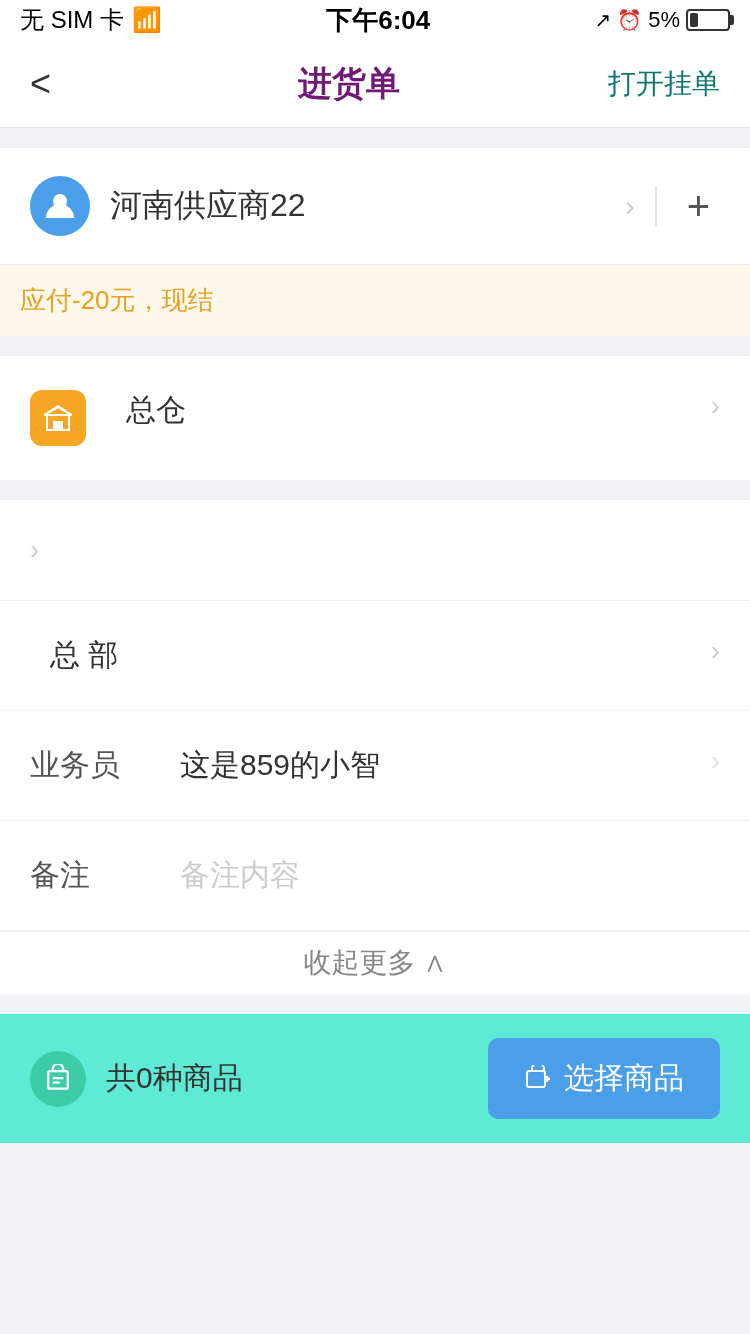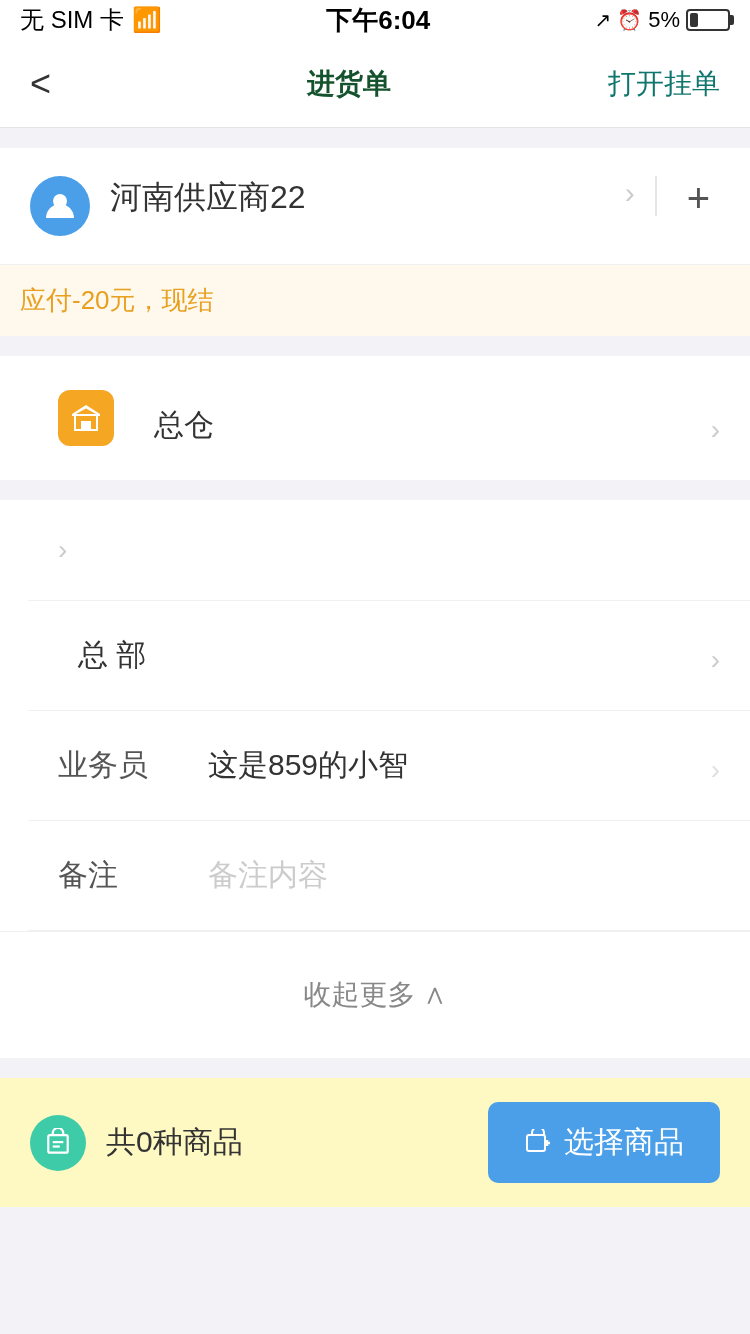--- a/index.html
+++ b/index.html
@@ -49,23 +49,23 @@
       padding: 0 30px;
       border-bottom: 1px solid #e5e5e5;
     }
     .nav-back {
       font-size: 36px;
       color: #333;
       cursor: pointer;
       width: 60px;
     }
     .nav-title {
-      font-size: 28px;
+      font-size: 34px;
       font-weight: 600;
-      color: #14532d;
+      color: #701a75;
     }
     .nav-action {
       font-size: 28px;
       color: #0f766e;
       cursor: pointer;
     }
 
     
     .section-divider {
       height: 20px;
@@ -73,21 +73,21 @@
     }
 
     
     .card {
       background: #fff;
     }
 
     
     .supplier-row {
       display: flex;
-      align-items: flex-start;
+      align-items: center;
       padding: 28px 30px;
       background: #fff;
       border-bottom: 1px solid #f0f0f0;
     }
     .supplier-avatar {
       width: 60px; height: 60px;
       border-radius: 50%;
       background: #4a9fe8;
       display: flex; align-items: center; justify-content: center;
       margin-right: 20px;
@@ -121,25 +121,24 @@
     .notice-bar {
       background: #fff8ec;
       padding: 18px 20px;
       font-size: 26px;
       color: #e8a020;
     }
 
     
     .form-row {
       display: flex;
-      align-items: flex-end;
+      align-items: flex-start;
       padding: 34px 30px;
       background: #fff;
       border-bottom: 1px solid #f0f0f0;
-      margin-left: 28px;
     }
     .form-row:last-child { border-bottom: none; }
     .warehouse-icon {
       width: 56px; height: 56px;
       border-radius: 12px;
       background: #f5a623;
       display: flex; align-items: center; justify-content: center;
       margin-right: 20px;
       flex-shrink: 0;
     }
@@ -168,30 +167,30 @@
     .chevron-disabled {
       color: #e0e0e0;
     }
 
     
     .collapse-row {
       background: #fff;
       display: flex;
       align-items: flex-start;
       justify-content: center;
-      padding: 44px 30px;
+      padding: 12px 30px;
       font-size: 28px;
       color: #888;
       border-top: 1px solid #f0f0f0;
       cursor: pointer;
     }
 
     
     .bottom-bar {
-      background: #fef9c3;
+      background: #5eead4;
       display: flex;
       align-items: center;
       padding: 24px 30px;
       margin-top: 20px;
     }
     .product-icon {
       width: 56px; height: 56px;
       border-radius: 50%;
       background: #3ecba8;
       display: flex; align-items: center; justify-content: center;

